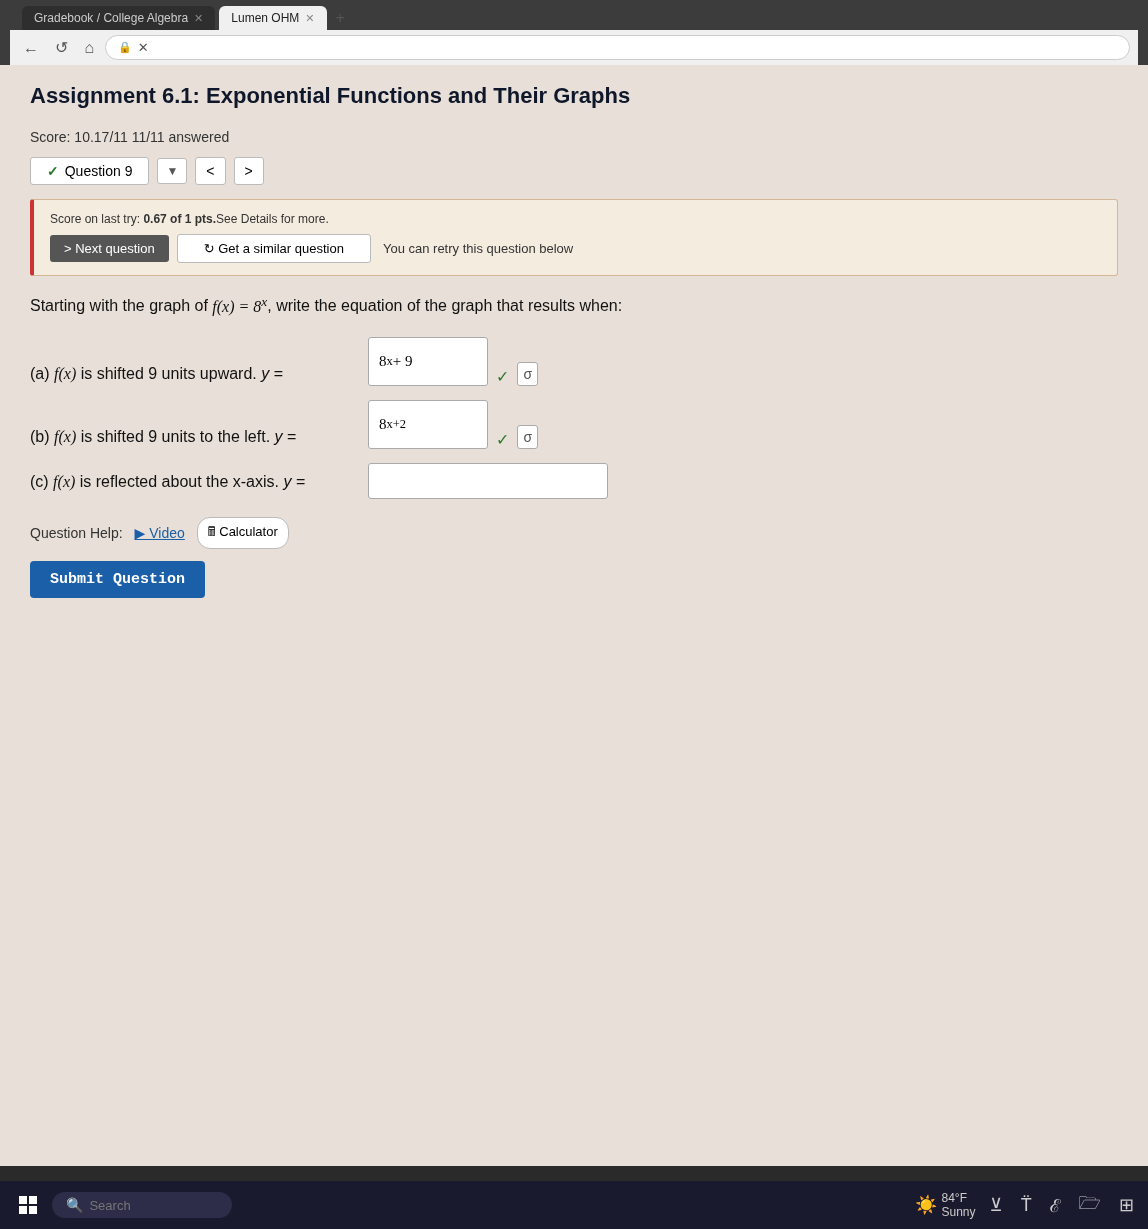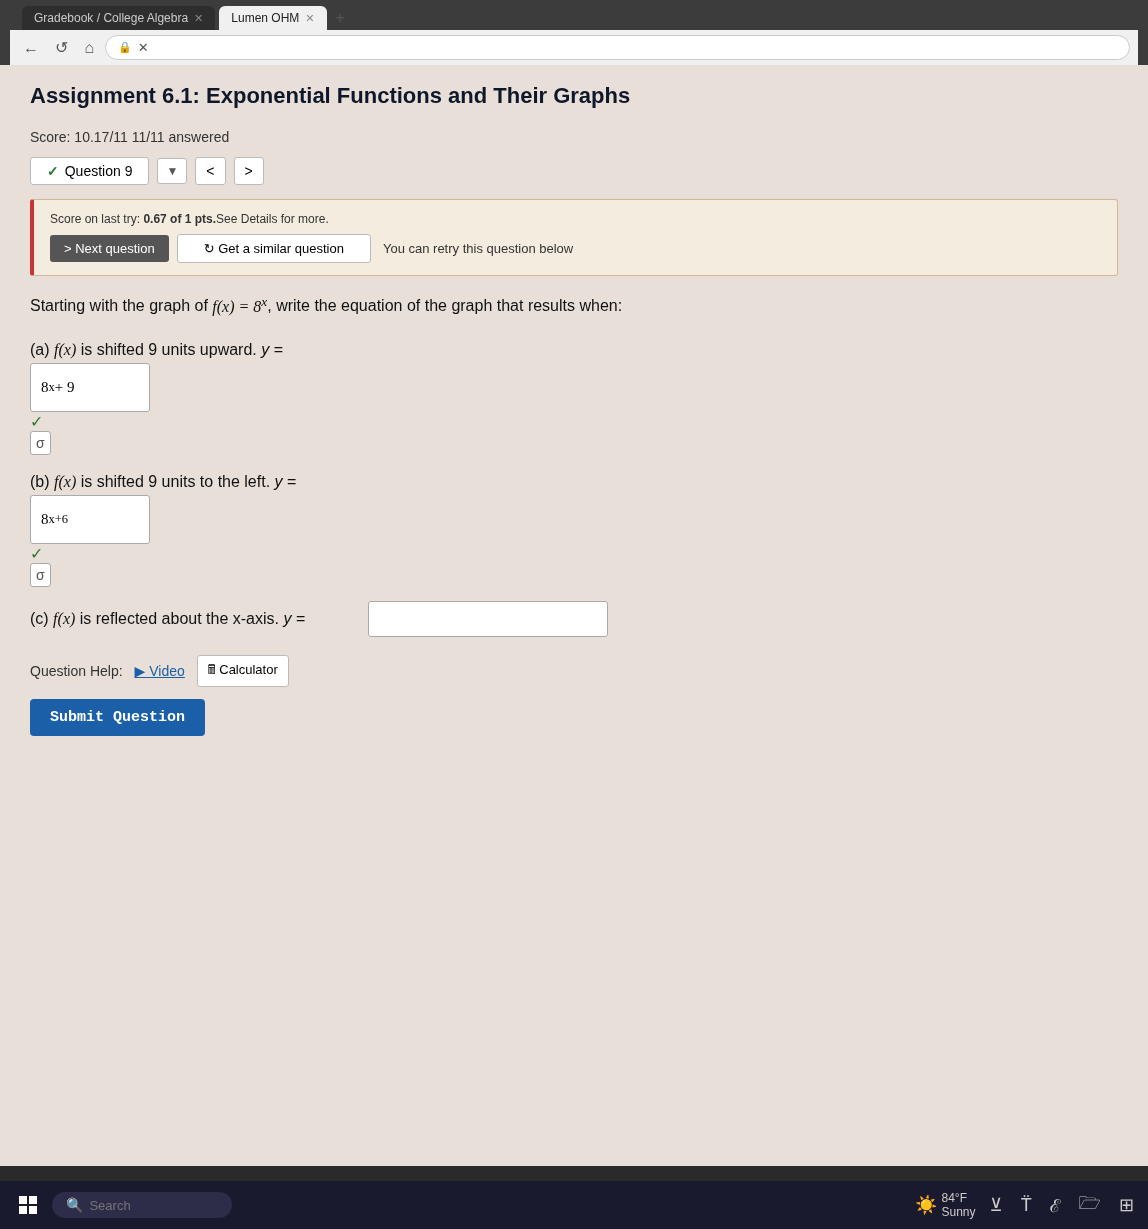--- a/index.html
+++ b/index.html
@@ -226,23 +226,23 @@
       line-height: 1.6;
     }
 
     .question-prompt .math-inline {
       font-style: italic;
       font-family: 'Times New Roman', serif;
     }
 
     .answer-row {
       display: flex;
-      align-items: flex-start;
+      align-items: flex-end;
+      gap: 8px;
       margin-bottom: 14px;
-      flex-direction: column;
     }
 
     .answer-label {
       font-size: 16px;
       color: #111;
       min-width: 330px;
       line-height: 1.6;
     }
 
     .answer-label .math-inline {
@@ -298,21 +298,21 @@
       text-decoration: underline;
       cursor: pointer;
       display: flex;
       align-items: center;
       gap: 3px;
     }
 
     .calculator-btn {
       background: white;
       border: 1px solid #bbb;
-      border-radius: 3px;
+      border-radius: 13px;
       padding: 4px 10px;
       cursor: pointer;
       font-size: 13px;
       display: flex;
       align-items: center;
       gap: 4px;
     }
 
     .submit-btn {
       background: #1a5fa8;
@@ -489,21 +489,21 @@
     <span class="check-icon">✓</span>
     <span class="sigma-icon">σ</span>
   </div>
 
   
   <div class="answer-row">
     <span class="answer-label">
       (b) <span class="math-inline"><i>f</i>(<i>x</i>)</span> is shifted 9 units to the left. <i>y</i> =
     </span>
     <div class="answer-filled">
-      8<sup>x+6</sup>
+      8<sup>x+2</sup>
     </div>
     <span class="check-icon">✓</span>
     <span class="sigma-icon">σ</span>
   </div>
 
   
   <div class="part-c-row">
     <span class="answer-label">
       (c) <span class="math-inline"><i>f</i>(<i>x</i>)</span> is reflected about the x-axis. <i>y</i> =
     </span>

